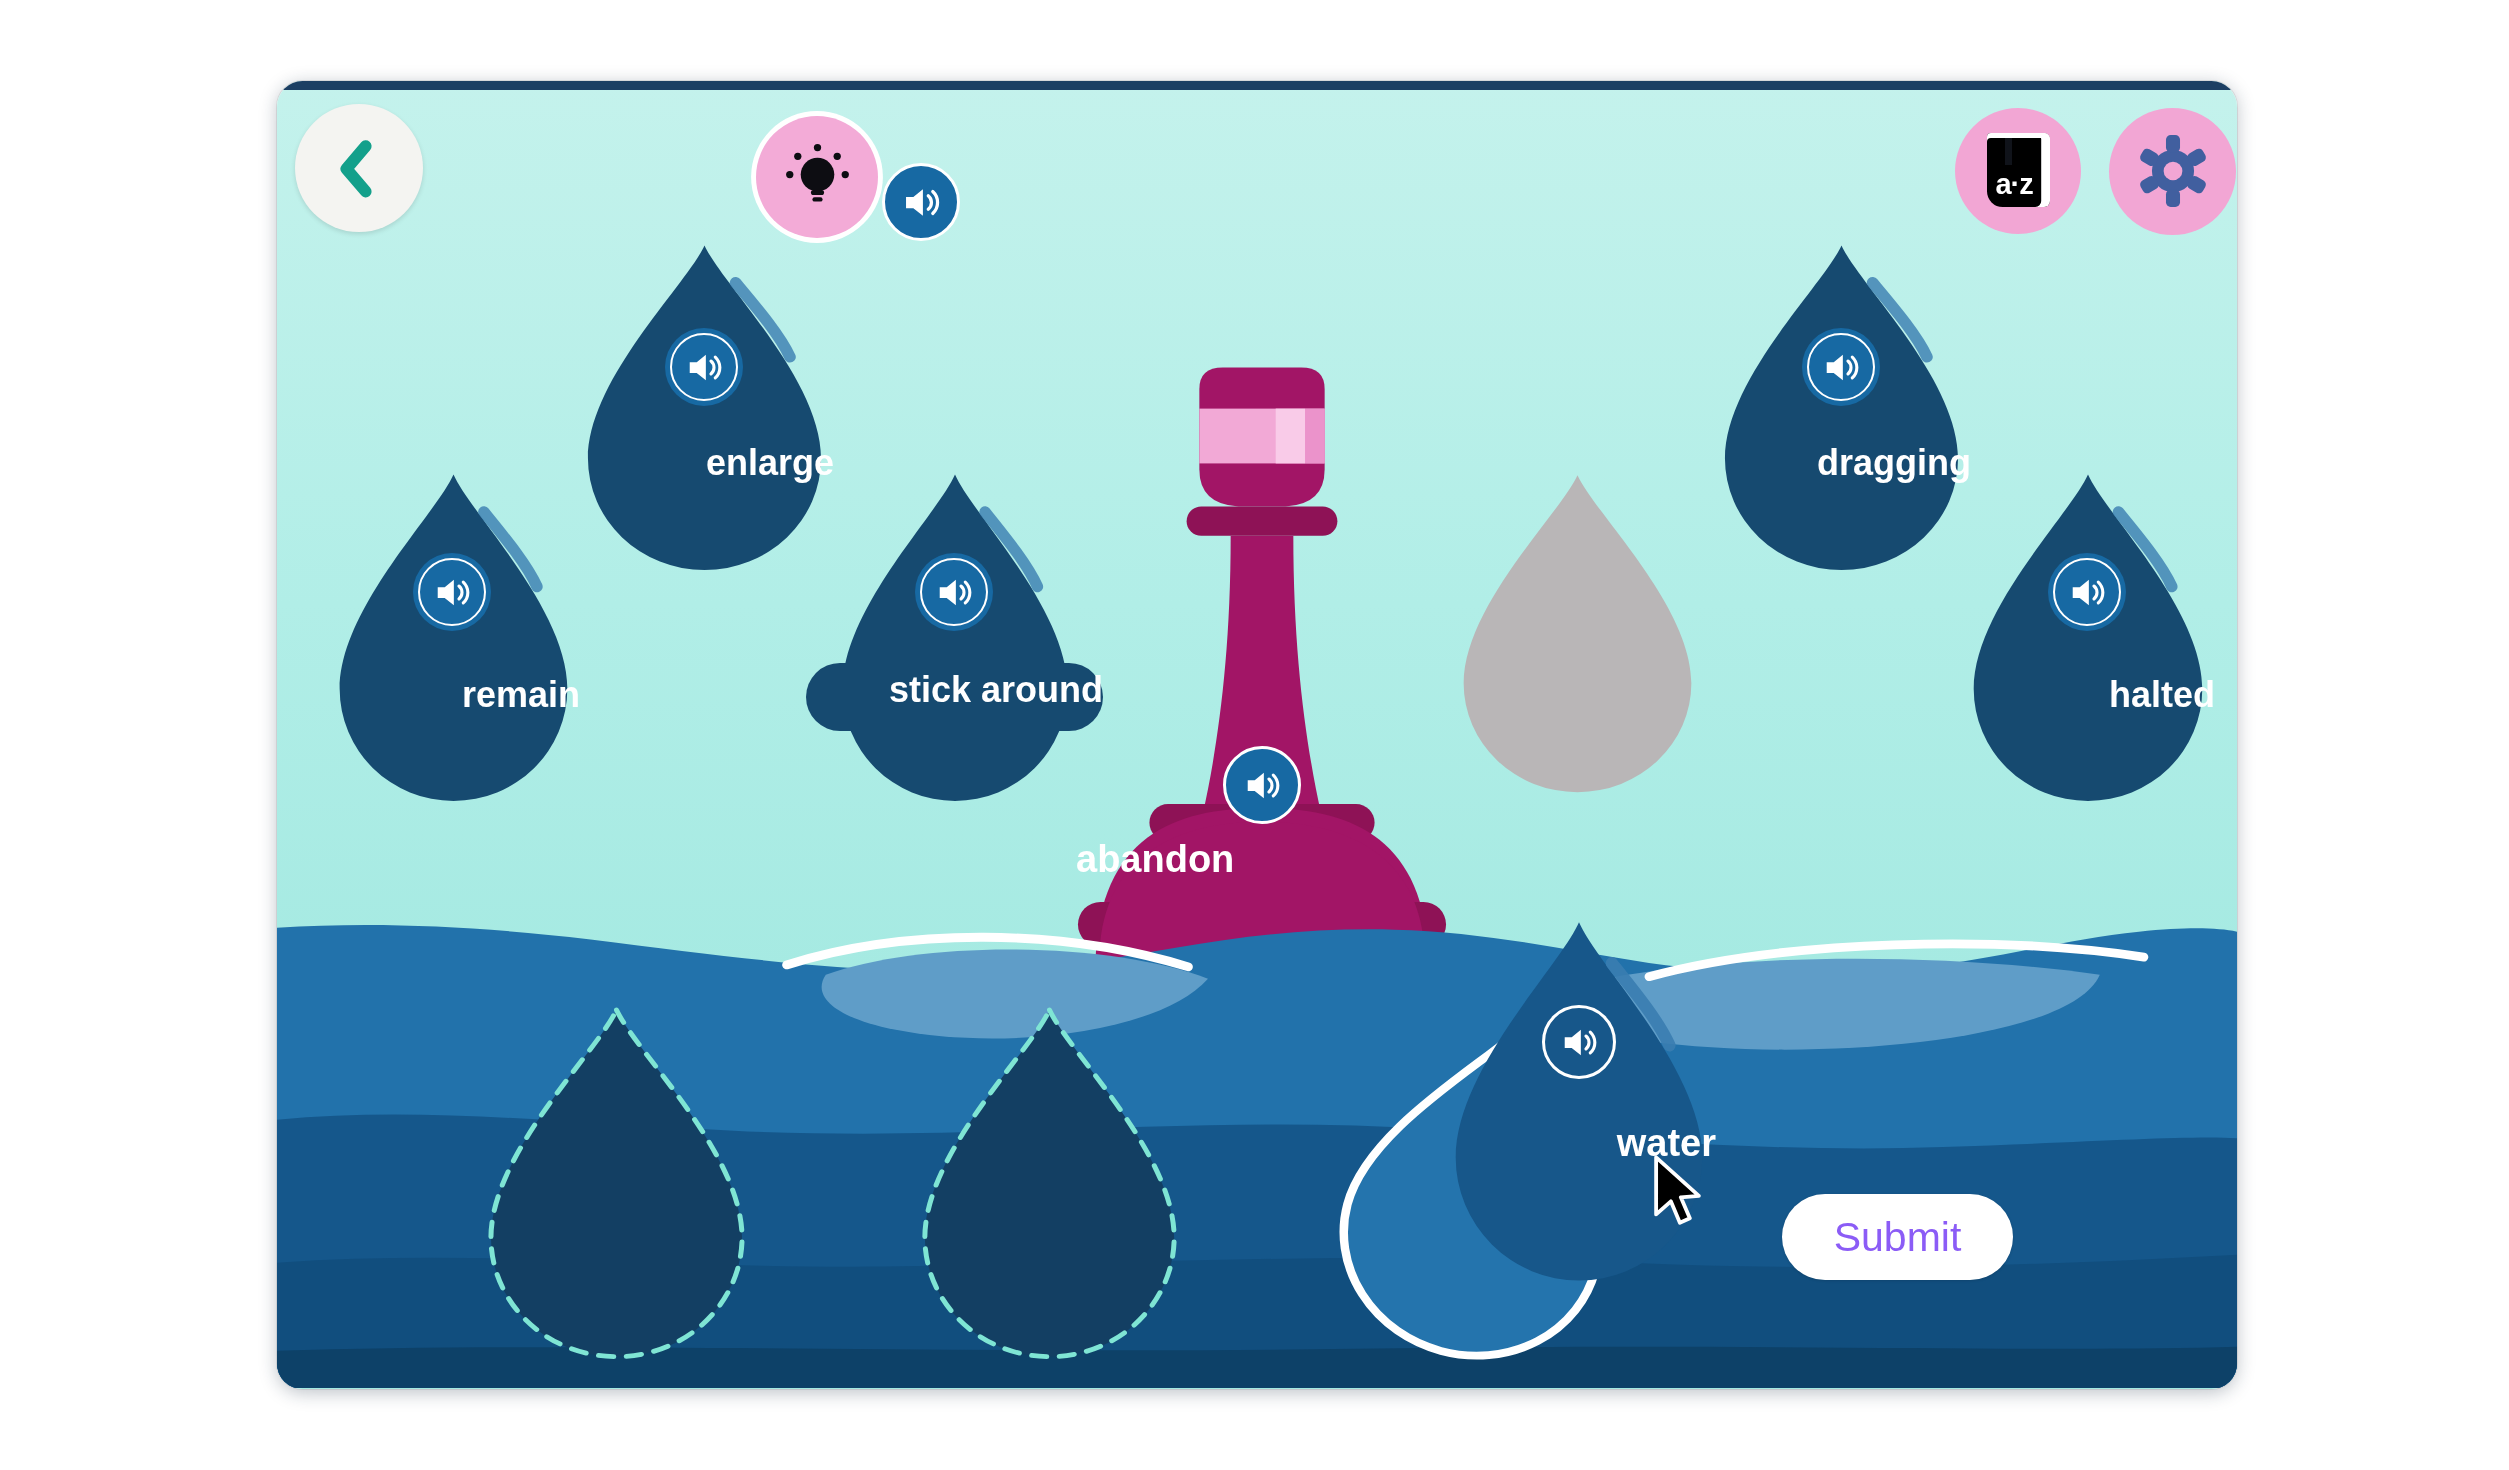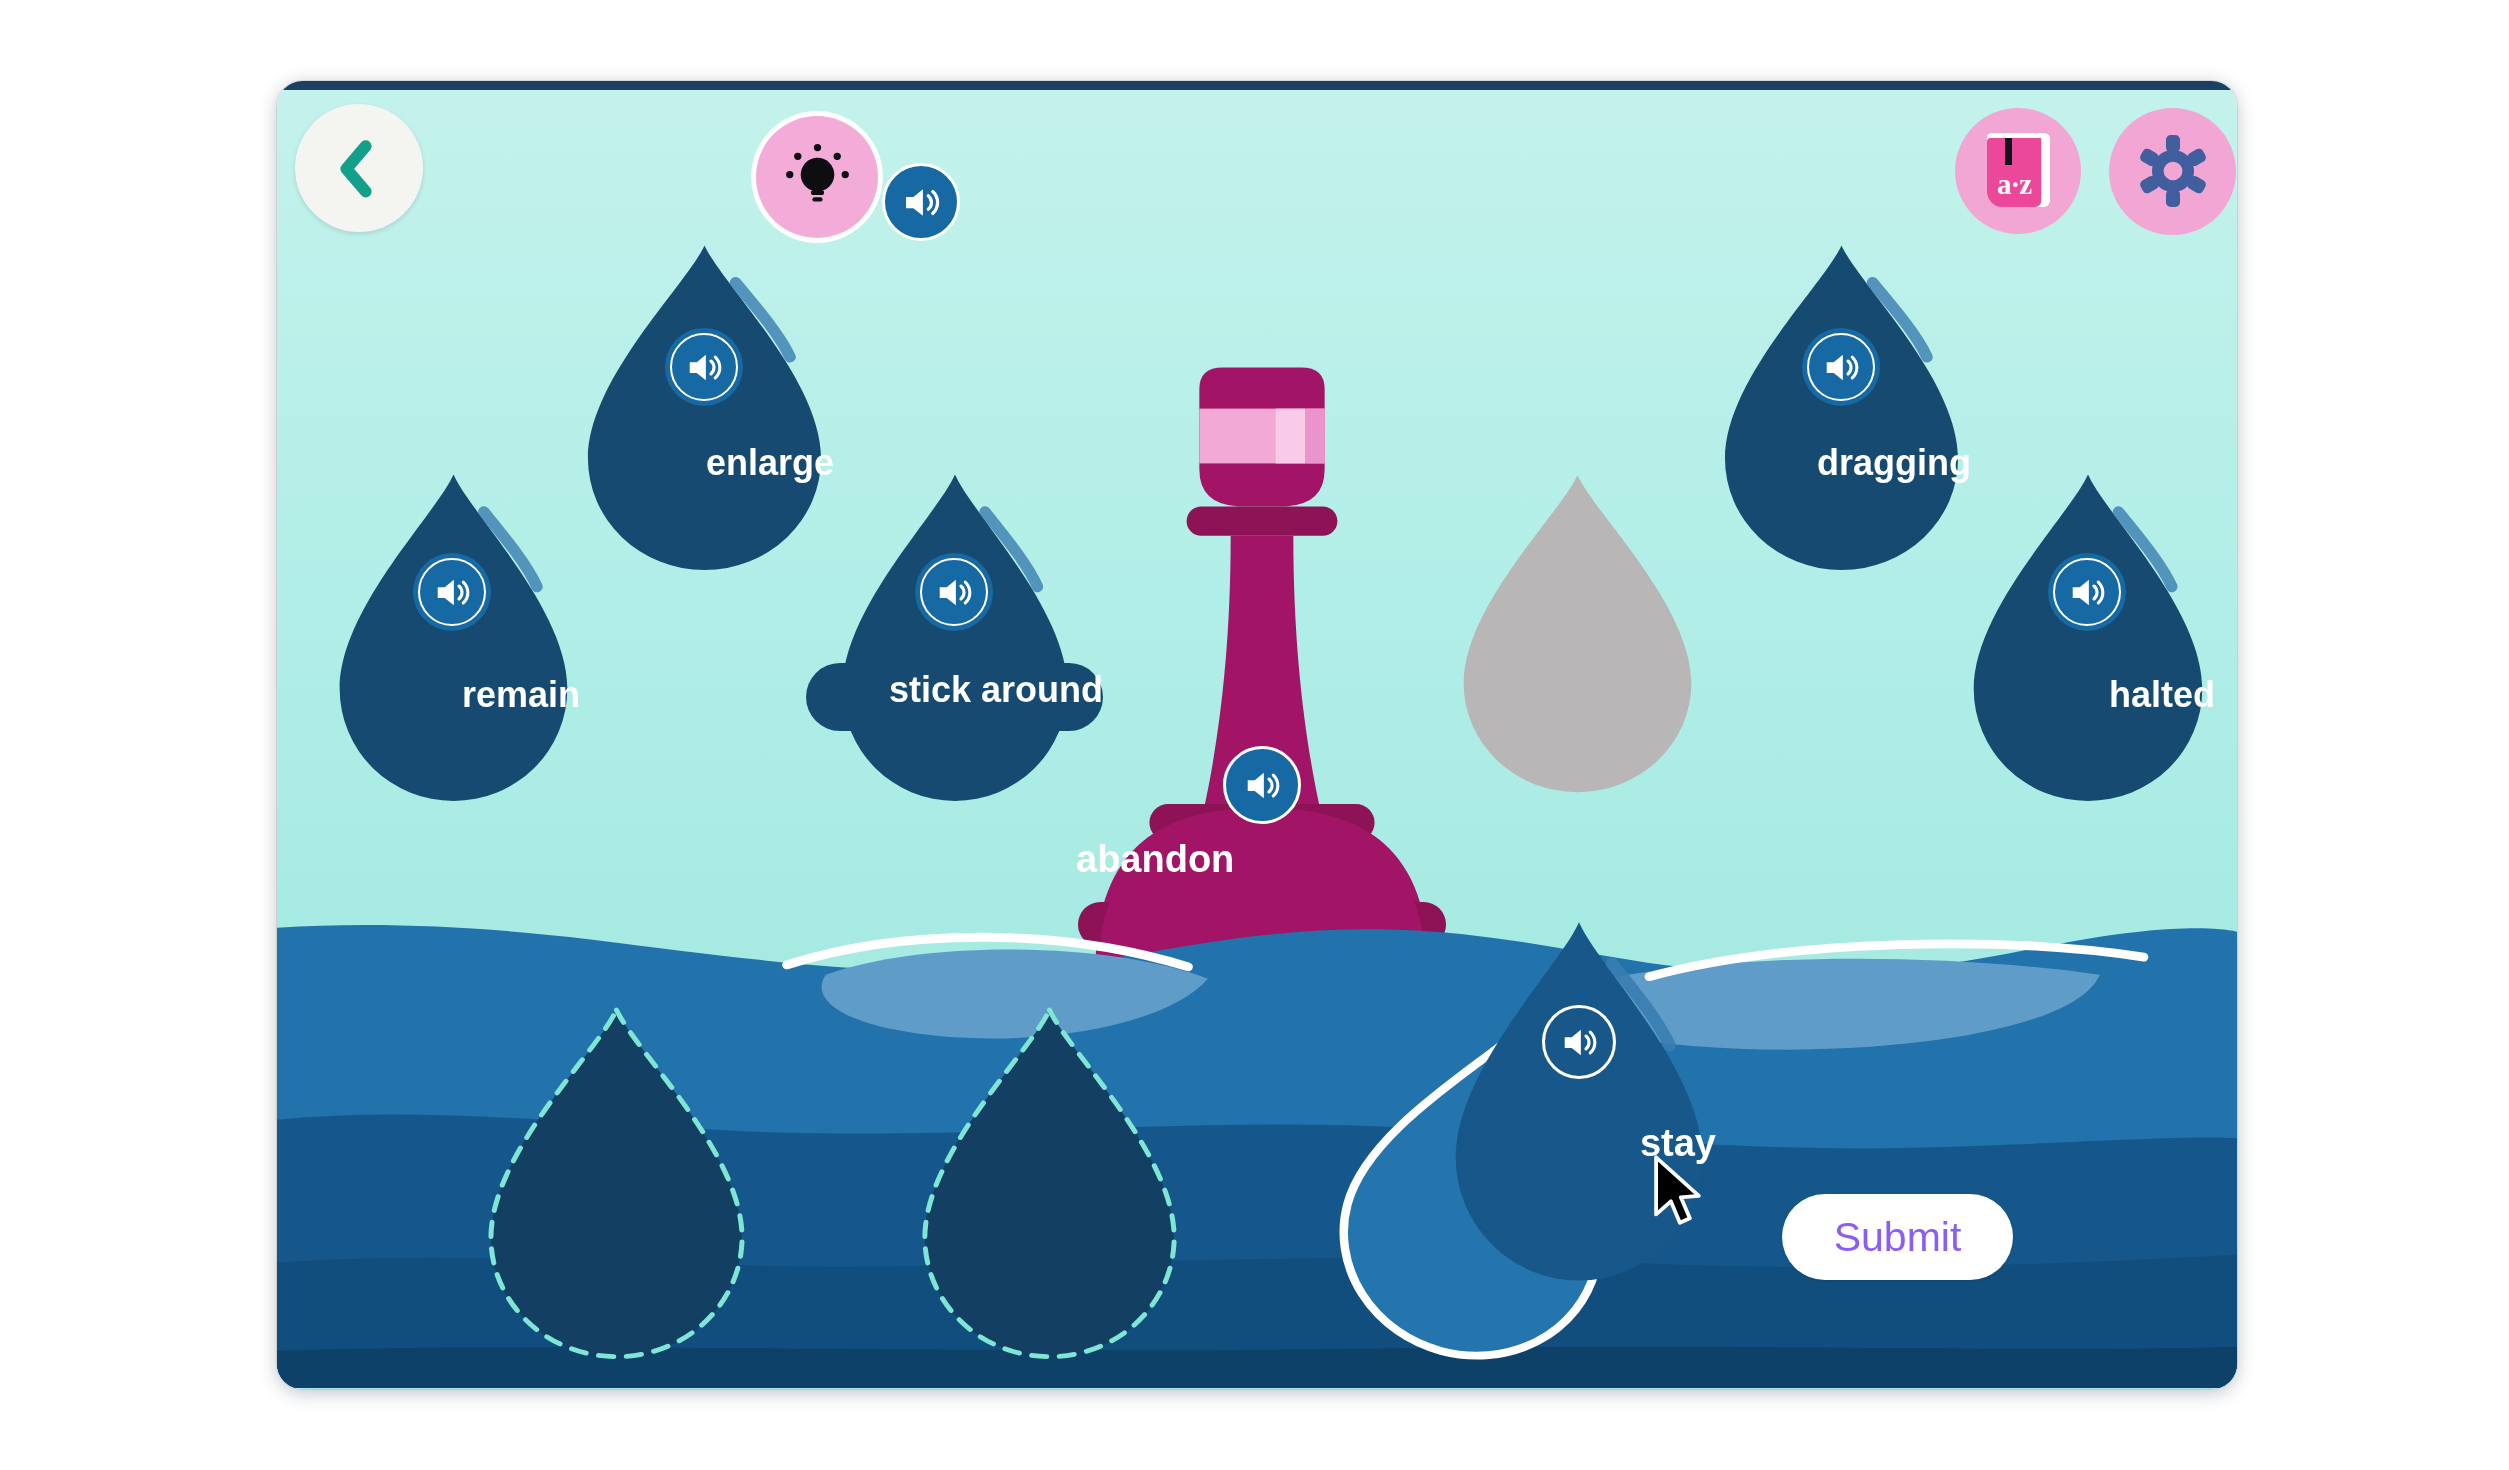--- a/index.html
+++ b/index.html
@@ -19,23 +19,23 @@
   .circle-btn{position:absolute;border-radius:50%;z-index:16;}
   .back-btn{left:17.6px;top:22.5px;width:128px;height:128px;background:#f4f4f1;box-shadow:0 2px 4.9px rgba(0,0,0,.12);}
   .back-btn svg{position:absolute;inset:0;margin:auto;width:84px;height:84px;}
   .bulb-btn{left:479px;top:35px;width:122px;height:122px;background:#f3abd7;box-shadow:0 0 0 4.9px #ffffff;}
   .bulb-btn svg{position:absolute;inset:0;margin:auto;width:73px;height:73px;}
   .az-btn{left:1678px;top:26.5px;width:126px;height:126px;background:#f2a6d4;}
   .gear-btn{left:1832px;top:26.5px;width:127px;height:127px;background:#f2a6d4;}
   .gear-btn svg{position:absolute;inset:0;margin:auto;width:78px;height:78px;}
 
   
-  .book{position:absolute;left:32px;top:25.5px;width:63px;height:74px;background:#ec4899;
+  .book{position:absolute;left:32px;top:25.5px;width:63px;height:74px;background:#000000;
         border-radius:3.9px 5.9px 5.9px 15.7px;
-        box-shadow:inset -8.8px 0 0 #ffffff, inset 0 4.9px 0 #ffffff;font-family:Liberation Serif, serif;}
+        box-shadow:inset -8.8px 0 0 #ffffff, inset 0 4.9px 0 #ffffff;}
   .book .bookmark{position:absolute;left:17.6px;top:4.9px;width:7.8px;height:27.4px;background:#10131a;}
   .book .az{position:absolute;left:0;right:8.8px;bottom:5.9px;text-align:center;
             font-weight:bold;font-size:29px;color:#ffffff;letter-spacing:-1px;}
 
   
   .banner{position:absolute;left:542px;top:56px;width:900px;height:179px;background:#f0a5d1;
           border-radius:33px;z-index:14;}
   .banner-speaker{position:absolute;left:605px;top:82px;width:78px;height:78px;border-radius:50%;
           background:#1769a3;border:3.9px solid #ffffff;box-sizing:border-box;z-index:16;}
   .banner-speaker svg{position:absolute;inset:0;margin:auto;width:45px;height:45px;}
@@ -210,21 +210,21 @@
       <path d="M50 3 C57 19 95 57 95 89 A45 45 0 1 1 5 89 C5 57 43 19 50 3 Z" fill="#17578a"></path>
       <path d="M62 18 C70 28 79 39 83 48" fill="none" stroke="#3a7db0" stroke-width="4.5" stroke-linecap="round" opacity=".9"></path>
     </svg>
     <div class="speaker ghost" style="left:98px;top:89px">
       <svg viewBox="0 0 32 32">
           <path d="M5 12 v8 h5.2 L17 25.5 V6.5 L10.2 12 Z" fill="#fff"></path>
           <path d="M20.8 11.2 a6.2 6.2 0 0 1 0 9.6" fill="none" stroke="#fff" stroke-width="2.3" stroke-linecap="round"></path>
           <path d="M24 8.2 a10.6 10.6 0 0 1 0 15.6" fill="none" stroke="#fff" stroke-width="2.3" stroke-linecap="round"></path>
         </svg>
     </div>
-    <div class="drop-label" style="top:208px;font-size:38px">stay</div>
+    <div class="drop-label" style="top:208px;font-size:38px">water</div>
   </div>
 
   <div class="submit">Submit</div>
 
   <div class="circle-btn back-btn">
     <svg viewBox="0 0 100 100">
       <polyline points="58,24 35,51 58,78" fill="none" stroke="#13a08b" stroke-width="14" stroke-linecap="round" stroke-linejoin="round"></polyline>
     </svg>
   </div>
 

